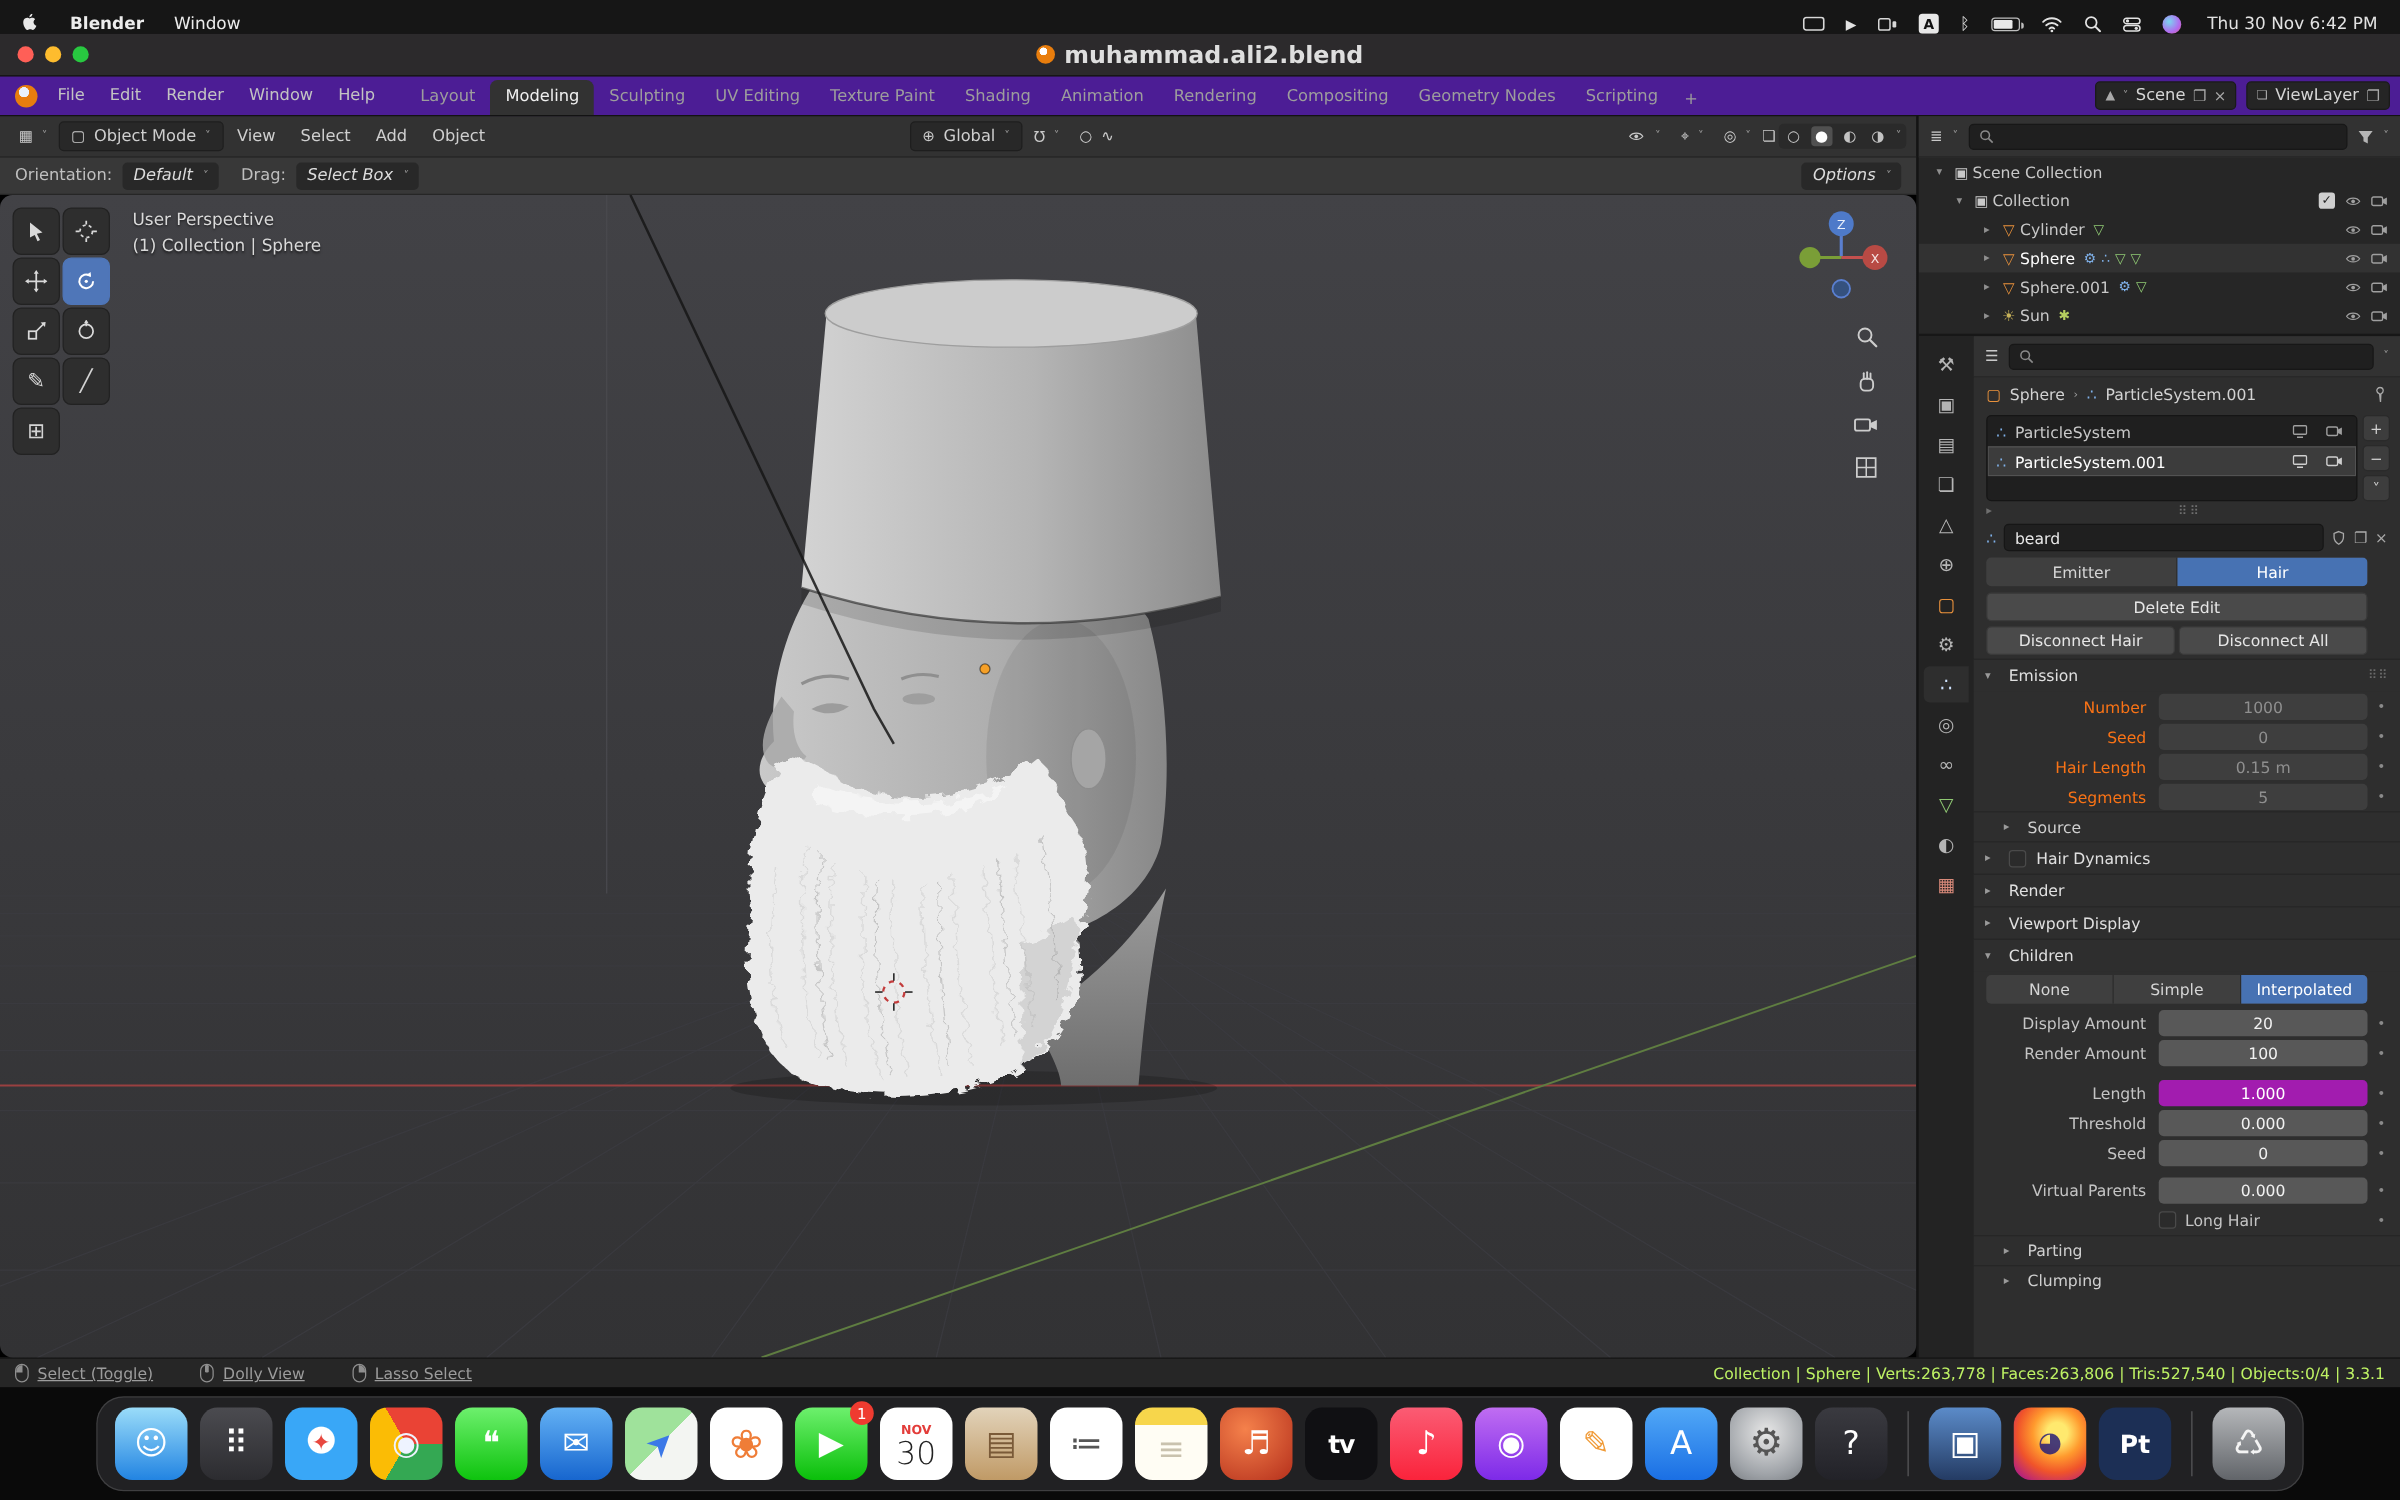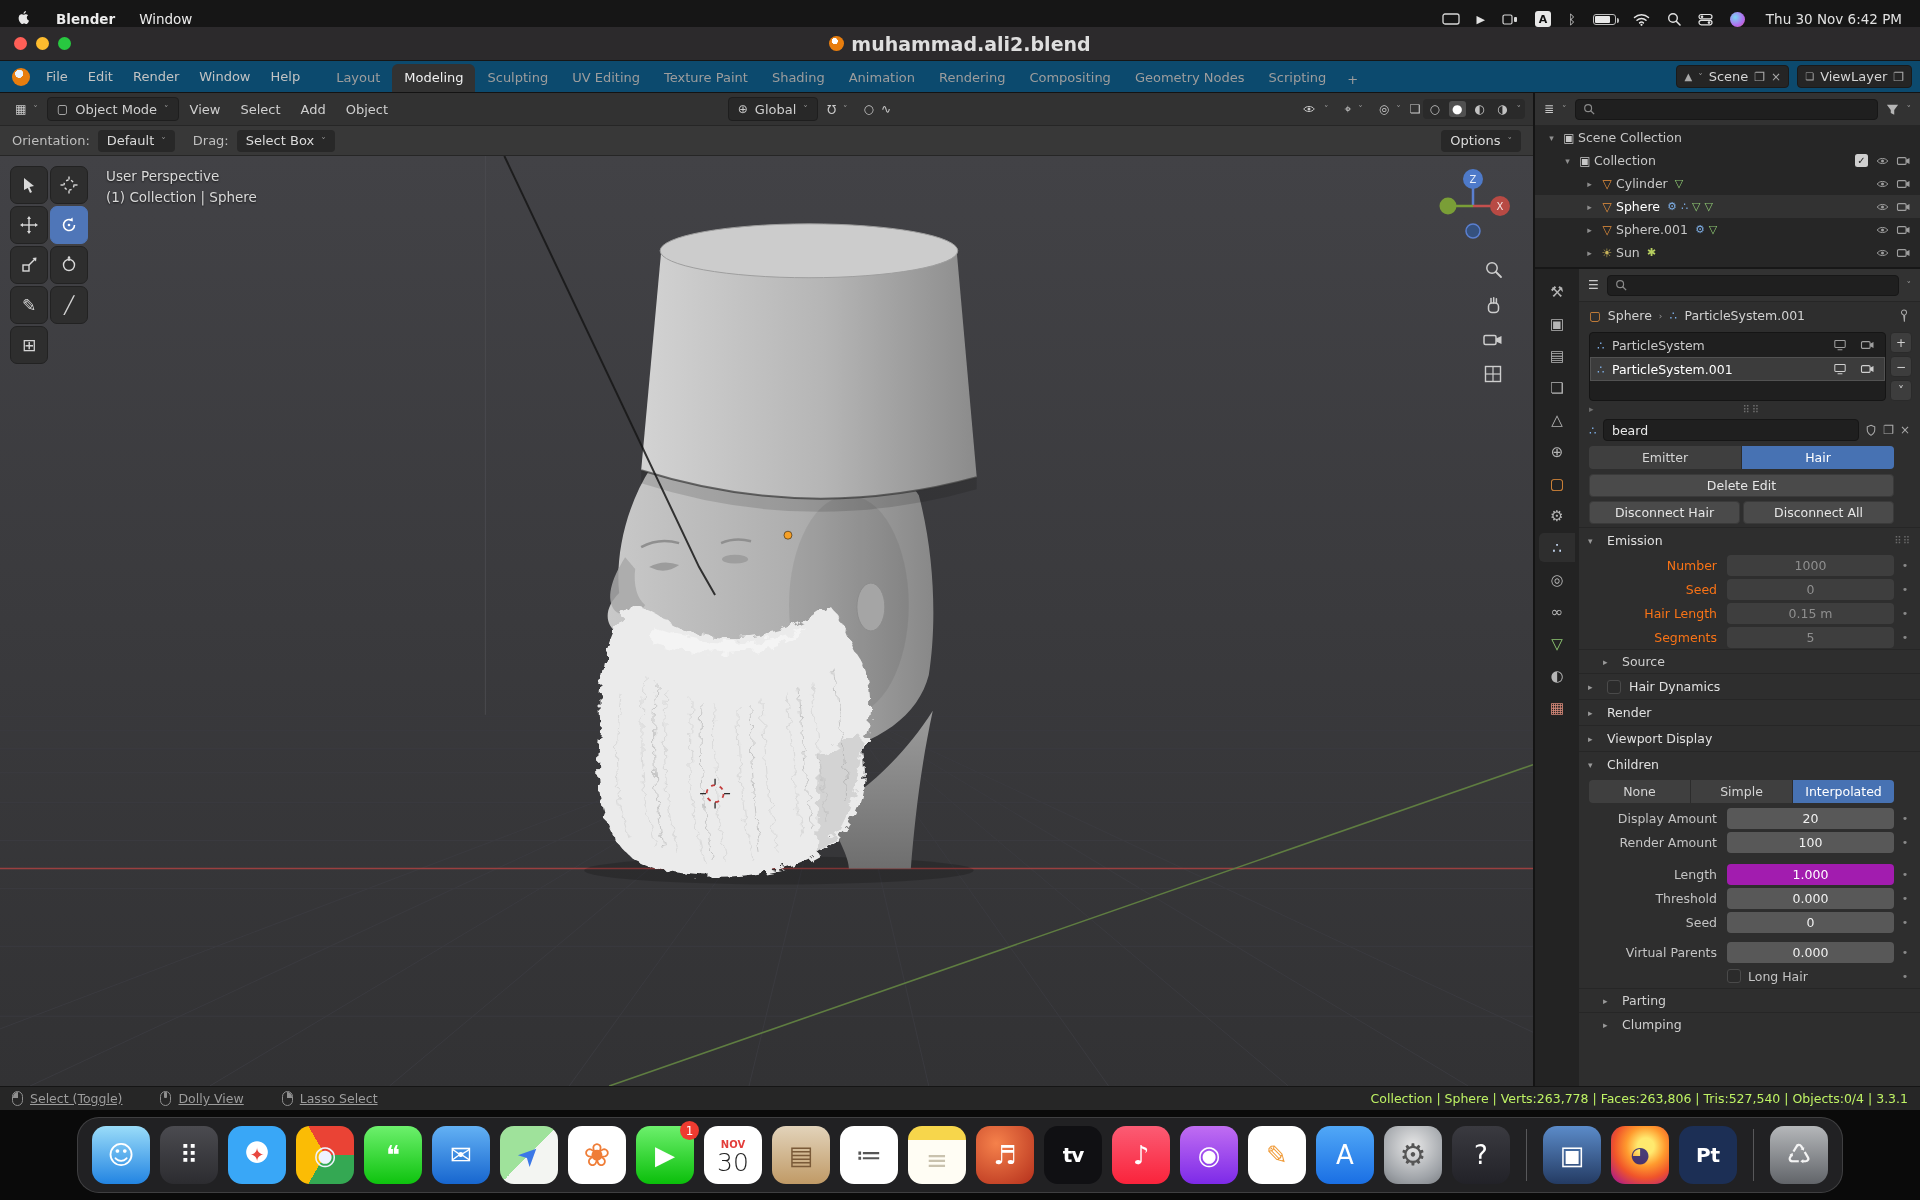--- a/index.html
+++ b/index.html
@@ -20,21 +20,21 @@
 
 
 .titlebar{flex:0 0 34px;background:#2c2a2c;border-bottom:1px solid #161616;display:flex;align-items:center;position:relative;}
 .lights{position:absolute;left:14px;top:0;bottom:0;display:flex;align-items:center;gap:9px;}
 .light{width:13px;height:13px;border-radius:50%;}
 .l-r{background:#ff5f57;}.l-y{background:#febc2e;}.l-g{background:#28c840;}
 .wtitle{margin:0 auto;display:flex;align-items:center;gap:7px;color:#dedede;font-size:19px;font-weight:bold;}
 .blfile{width:15px;height:15px;border-radius:50%;background:radial-gradient(circle at 38% 34%,#fff 0 22%,#e87d0d 24%);}
 
 
-.topbar{flex:0 0 32px;background:#0c4a6e;display:flex;align-items:center;padding:0 8px;font-size:13px;color:#c3c3c3;border-bottom:1px solid #131313;}
+.topbar{flex:0 0 32px;background:#4c1d95;display:flex;align-items:center;padding:0 8px;font-size:13px;color:#c3c3c3;border-bottom:1px solid #131313;}
 .bl-logo{width:18px;height:18px;border-radius:50%;background:radial-gradient(circle at 40% 32%,#eaf2fb 0 24%,#e87d0d 26%);margin:0 6px 0 4px;}
 .tmenu{padding:5px 10px;border-radius:4px;}
 .wtabs{display:flex;align-items:flex-end;height:100%;margin-left:14px;}
 .wtab{padding:6px 12px 7px;font-size:13px;color:#9d9d9d;border-radius:6px 6px 0 0;}
 .wtab.on{background:#323232;color:#f0f0f0;}
 .wplus{padding:5px 9px;color:#9d9d9d;}
 .tb-widget{display:flex;align-items:center;gap:6px;background:#252525;border:1px solid #1a1a1a;border-radius:4px;height:23px;padding:0 7px;margin-left:8px;color:#d5d5d5;}
 .tb-widget .wic{font-size:10px;color:#a9a9a9;}
 .car{font-size:9px;color:#9a9a9a;}
 
@@ -44,24 +44,24 @@
 .vp-header{flex:0 0 33px;background:#323232;display:flex;align-items:center;padding:0 8px;font-size:13px;color:#cfcfcf;border-bottom:1px solid #262626;gap:2px;}
 .hmenu{padding:5px 9px;border-radius:3px;}
 .hd-drop{background:#282828;border:1px solid #1e1e1e;border-radius:4px;height:24px;display:flex;align-items:center;gap:7px;padding:0 9px;}
 .hic{font-size:12px;color:#c9c9c9;}
 .hgrp{display:flex;align-items:center;gap:7px;padding:0 7px;}
 .shadegrp{display:flex;align-items:center;background:#2a2a2a;border-radius:4px;padding:2px 4px;gap:6px;}
 .shadegrp .sh{font-size:12px;color:#c3c3c3;padding:1px 3px;border-radius:3px;}
 .shadegrp .sh.on{background:#505050;color:#fff;}
 .rot180{display:inline-block;transform:rotate(180deg);}
 .tool-row{flex:0 0 30px;background:#383838;display:flex;align-items:center;padding:0 12px;font-size:13px;color:#bfbfbf;border-bottom:1px solid #262626;gap:8px;}
-.ts-drop{background:#282828;border-radius:4px;height:22px;padding:0 9px;display:flex;align-items:center;gap:7px;color:#dcdcdc;}
-
-
-.viewport{flex:1;position:relative;overflow:hidden;background:linear-gradient(#424246,#323234);}
+.ts-drop{background:#282828;border-radius:4px;height:22px;padding:0 9px;display:flex;align-items:center;gap:7px;color:#dcdcdc;font-style:italic;}
+
+
+.viewport{flex:1;position:relative;overflow:hidden;background:linear-gradient(#424246,#323234);border-radius:10px;}
 .scene-svg{position:absolute;inset:0;width:100%;height:100%;}
 .vp-text{position:absolute;left:106px;top:10px;font-size:13.5px;color:#dadada;text-shadow:0 1px 2px rgba(0,0,0,.65);line-height:21px;}
 .tbar{position:absolute;left:10px;top:10px;display:grid;grid-template-columns:38px 38px;gap:2px;}
 .tbtn{width:38px;height:38px;background:rgba(44,44,44,.92);border:1px solid #222;border-radius:7px;display:flex;align-items:center;justify-content:center;color:#d4d4d4;font-size:17px;}
 .tbtn.on{background:#4f76b8;border-color:#4f76b8;color:#fff;}
 .gizmo{position:absolute;right:22px;top:12px;}
 .vtools{position:absolute;right:30px;top:104px;display:flex;flex-direction:column;gap:17px;align-items:center;color:#cdcdcd;}
 
 
 .right-col{flex:0 0 385px;display:flex;flex-direction:column;background:#2e2e2e;min-height:0;}

